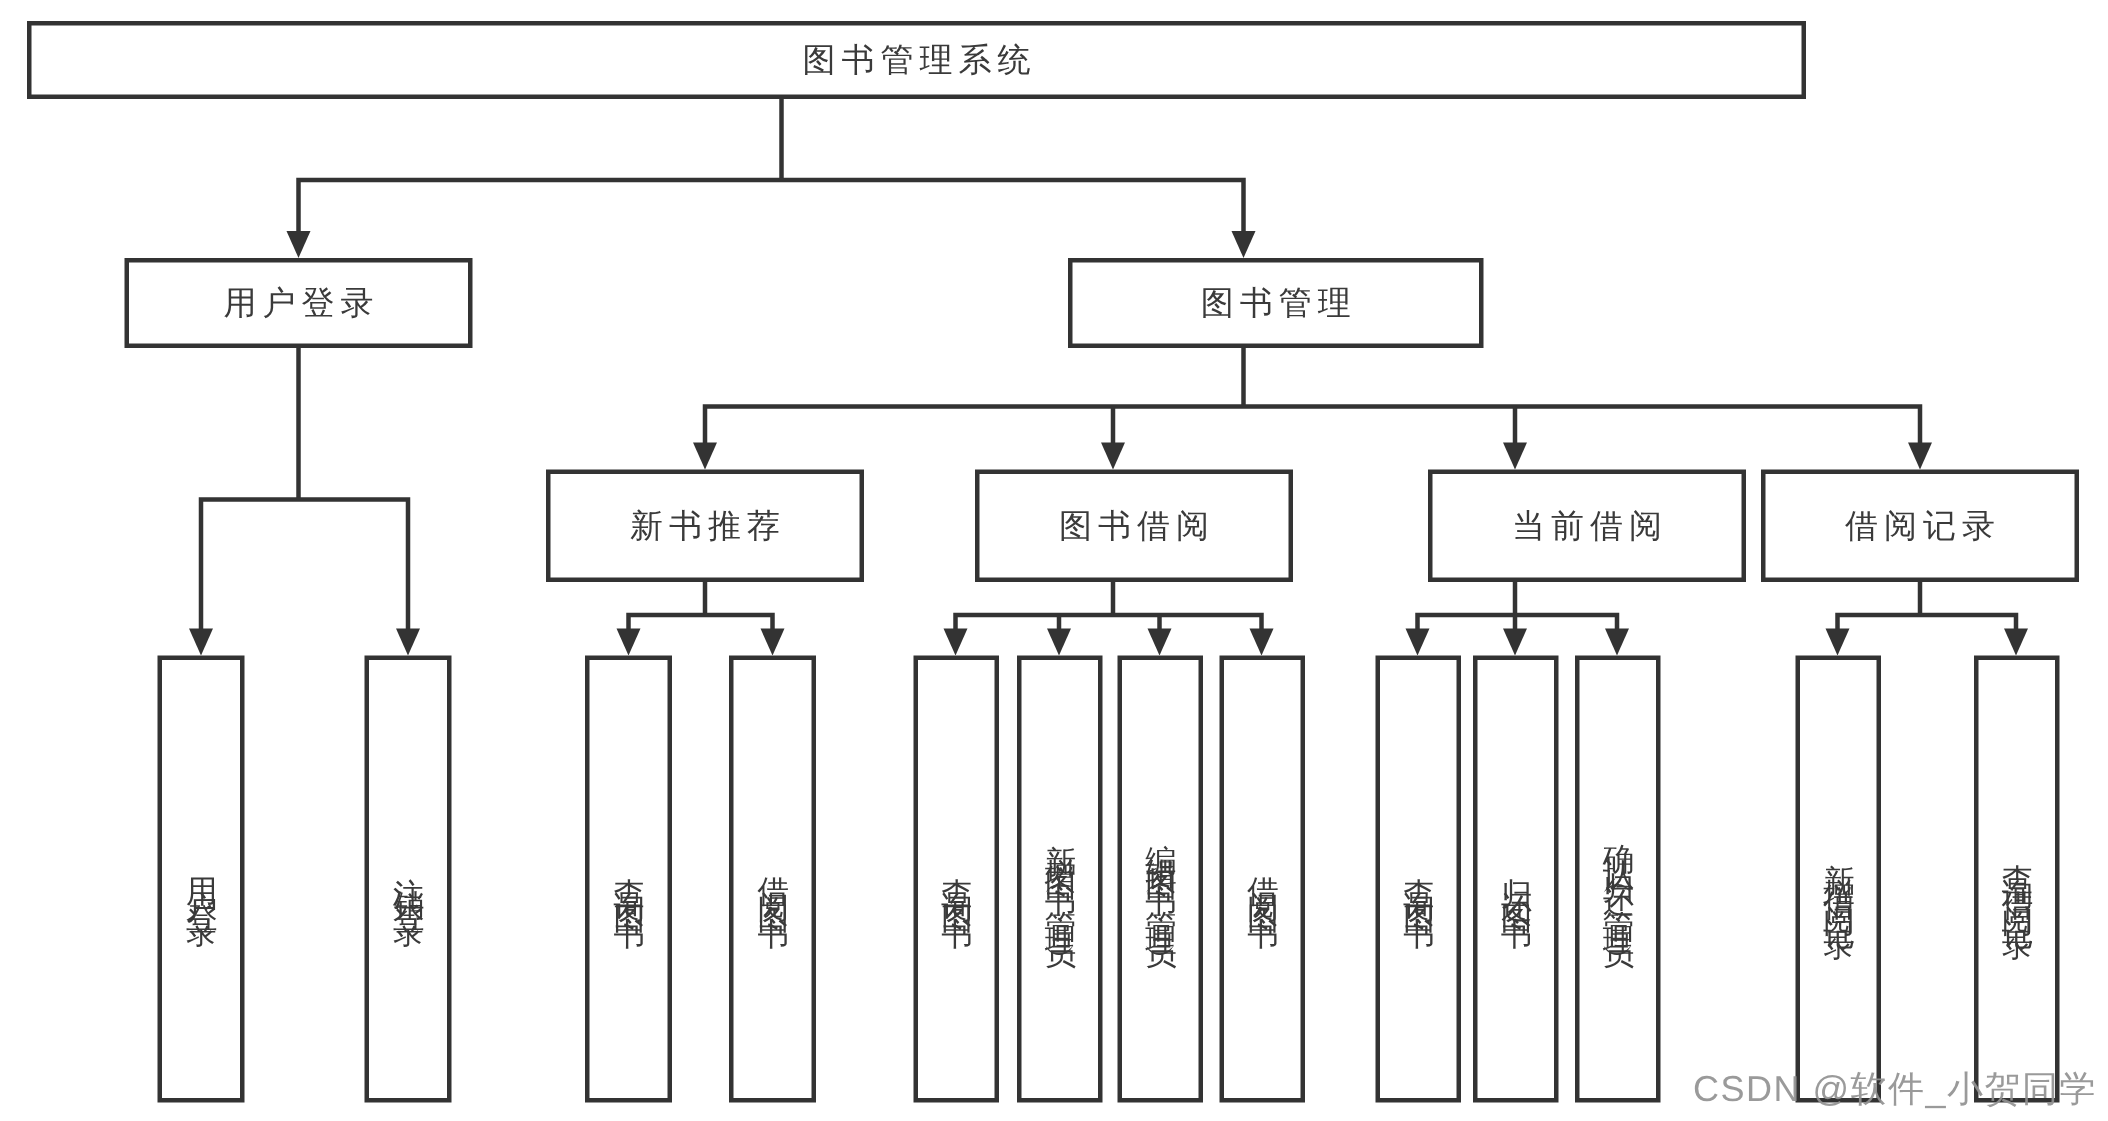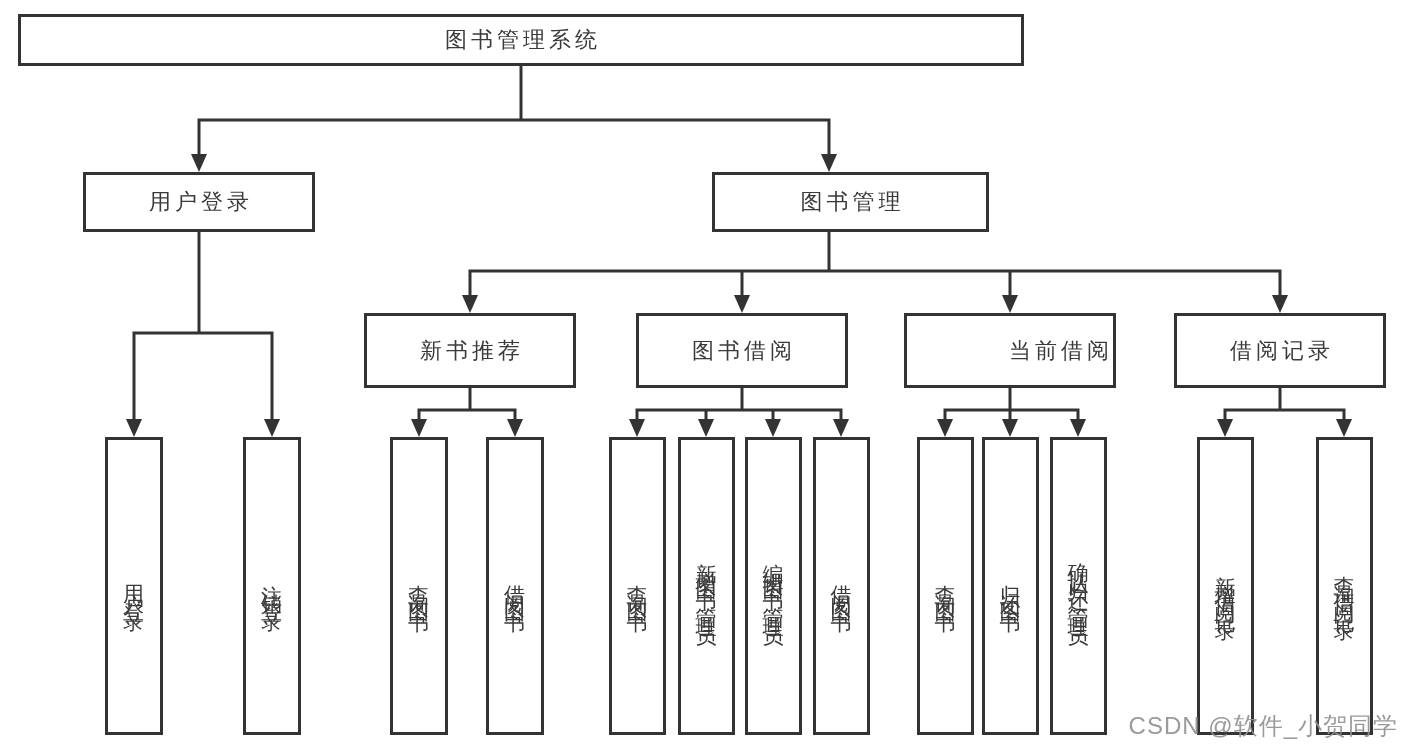--- a/index.html
+++ b/index.html
@@ -12,30 +12,30 @@
     position:absolute;box-sizing:border-box;background:#ffffff;
     border:3px solid #333333;display:flex;align-items:center;justify-content:center;
     color:#3a3a3a;z-index:2;
   }
   .hlabel{font-size:22px;letter-spacing:4px;text-indent:4px;white-space:nowrap;line-height:1;}
   .vlabel{
     writing-mode:vertical-rl;text-orientation:mixed;
     font-size:21px;letter-spacing:9px;line-height:1;white-space:nowrap;
   }
   
-  .n-root{left:18px;top:14px;width:1006px;height:52px;}
+  .n-root{left:18px;top:14px;width:1186px;height:52px;}
   
   .n-l2{height:60px;top:172px;}
   .n-l2-0{left:83px;width:232px;}
   .n-l2-1{left:712px;width:277px;}
   
   .n-l3{top:313px;height:75px;width:212px;}
   .n-l3-0{left:364px;}
-  .n-l3-1{left:636px;}
-  .n-l3-2{left:904px;justify-content:flex-end;}
+  .n-l3-1{left:650px;}
+  .n-l3-2{left:952px;}
   .n-l3-3{left:1174px;}
   
   .n-leaf{top:437px;height:298px;width:57px;}
   .n-ul-0{left:105px;width:58px;}
   .n-ul-1{left:243px;width:58px;}
   .n-nb-0{left:390px;width:58px;}
   .n-nb-1{left:486px;width:58px;}
   .n-bb-0{left:609px;}
   .n-bb-1{left:678px;}
   .n-bb-2{left:745px;}

